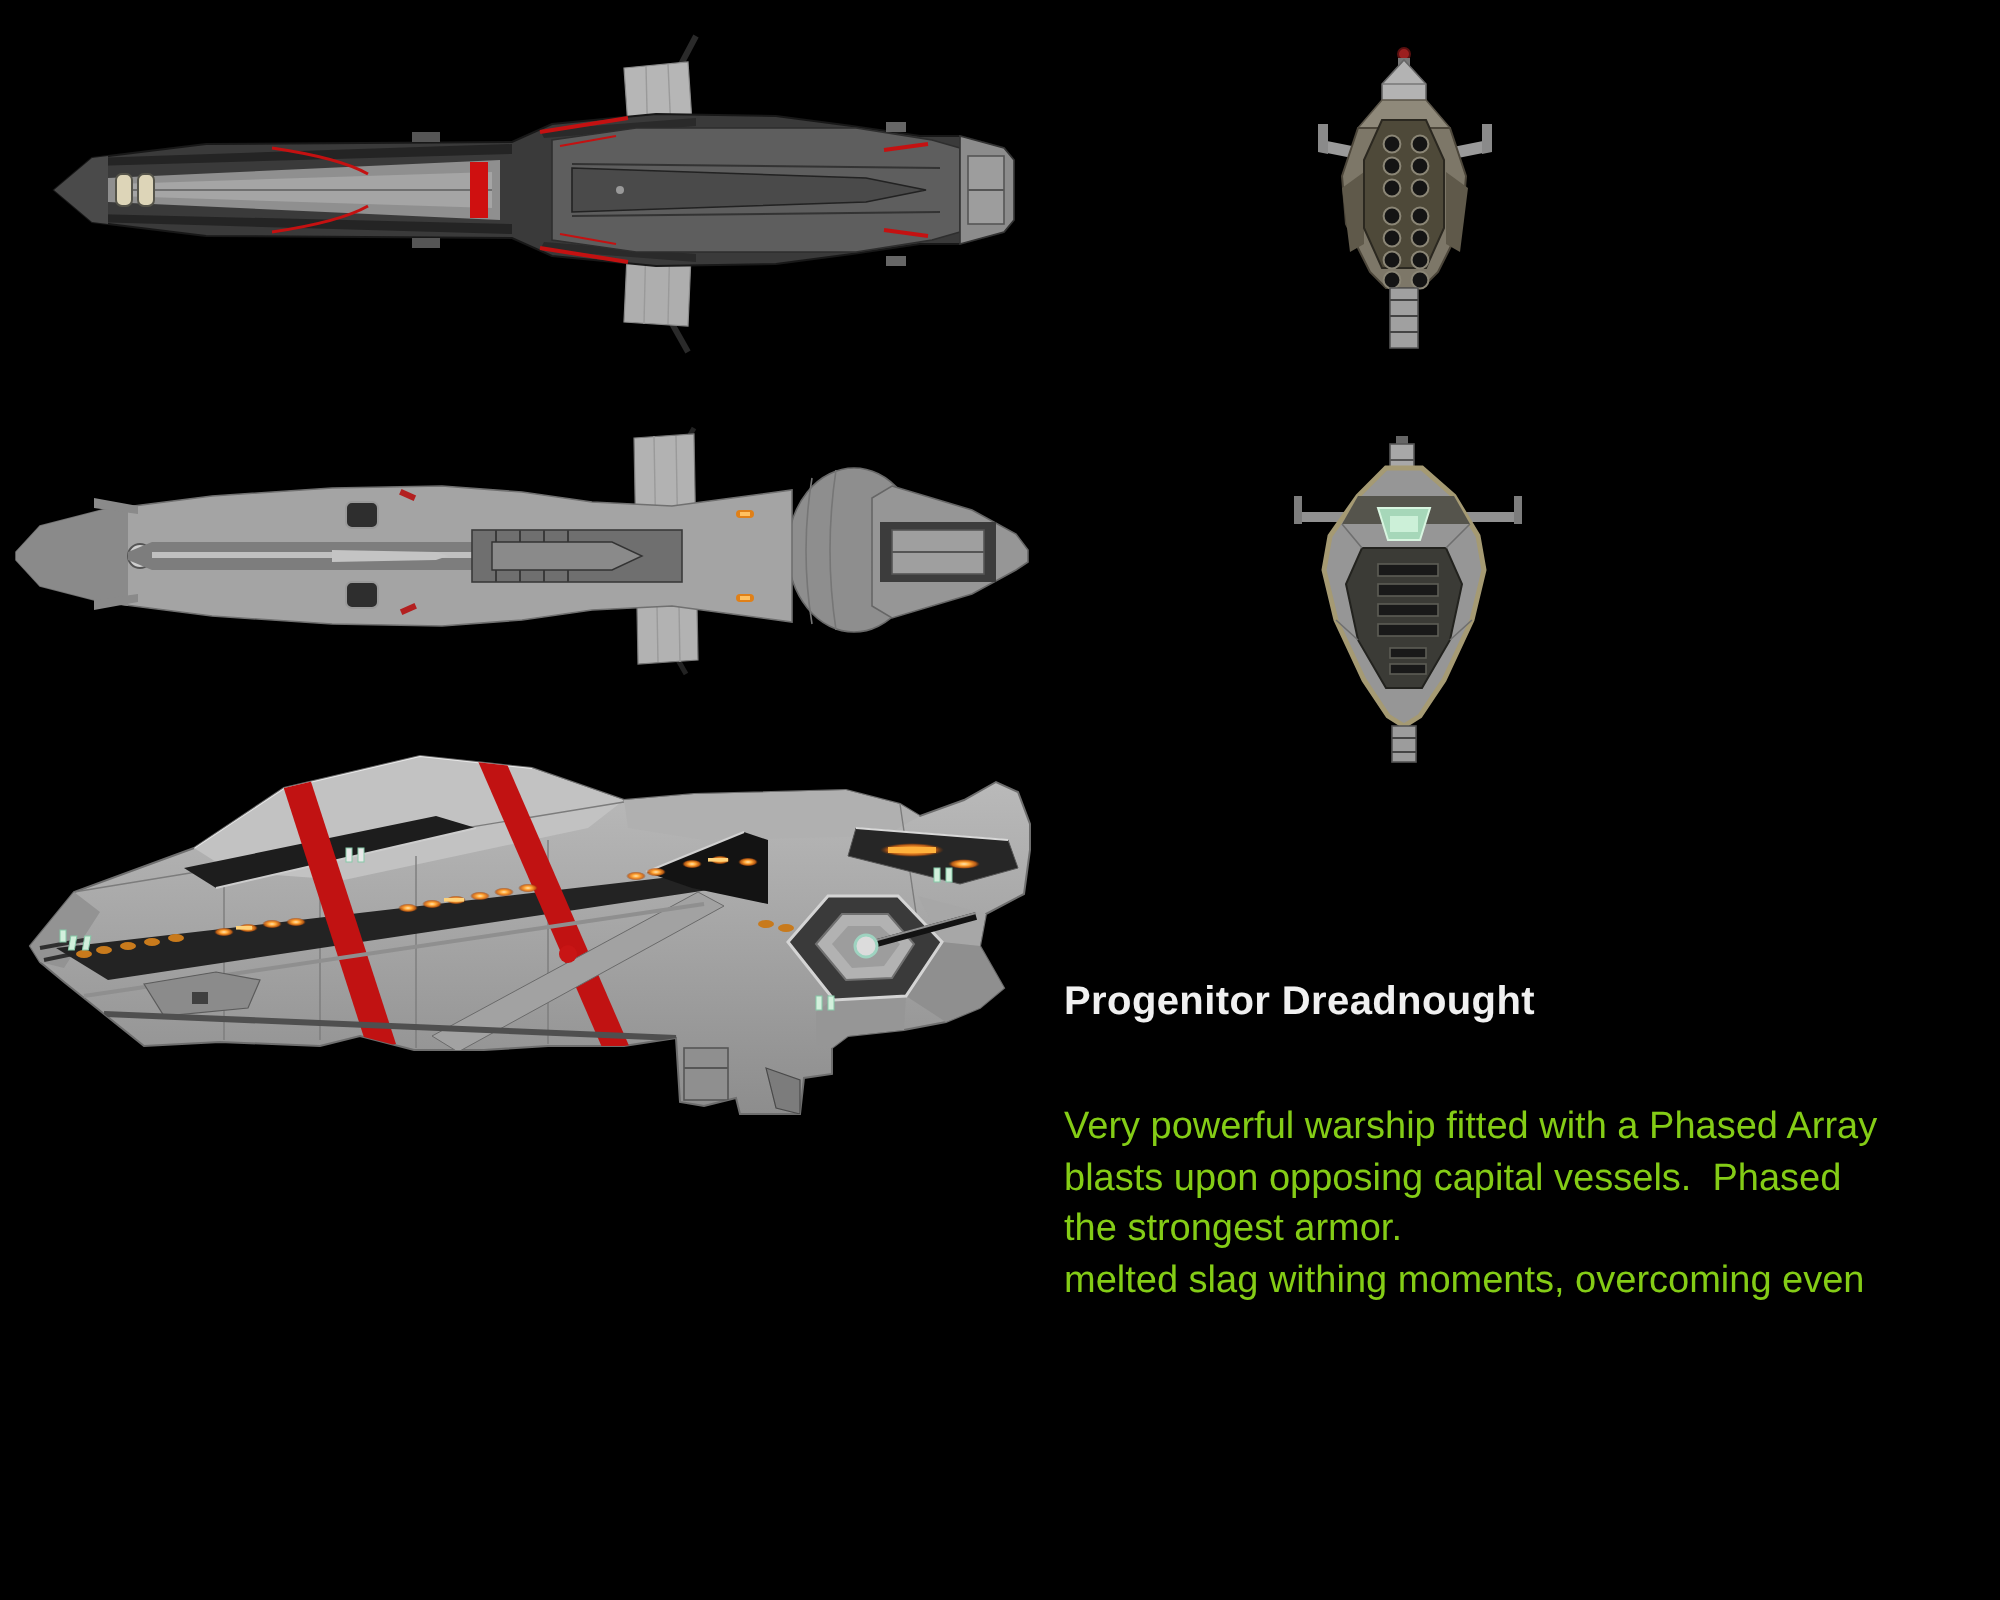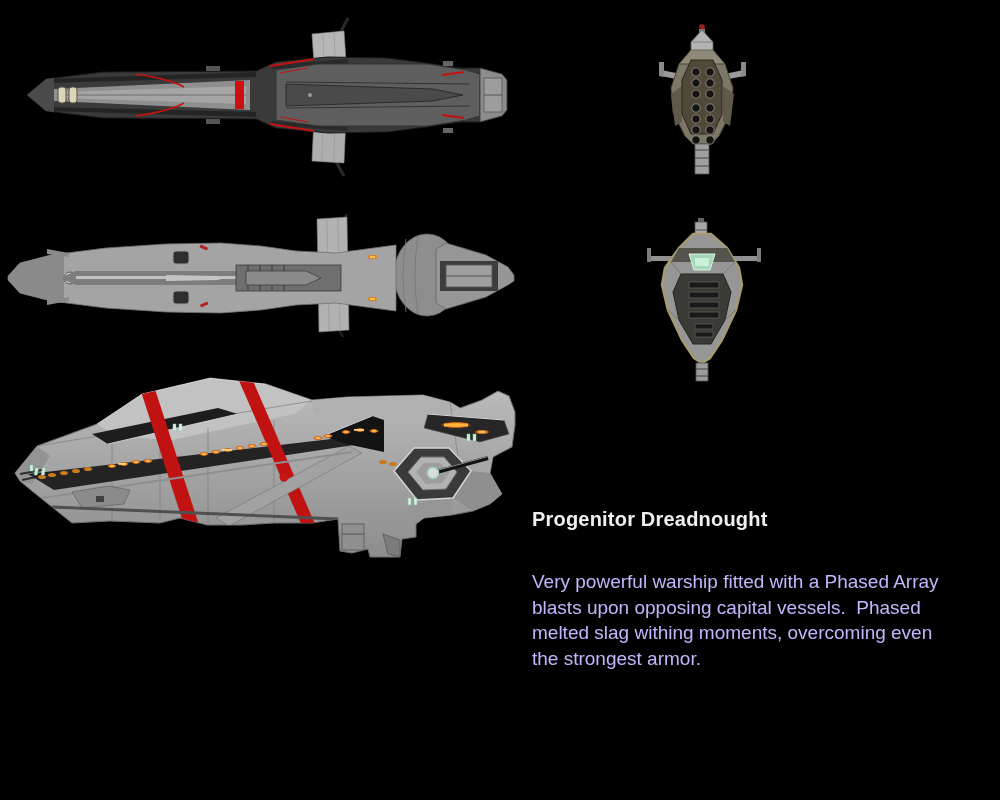--- a/index.html
+++ b/index.html
@@ -1,22 +1,22 @@
 <!DOCTYPE html>
 <html><head>
 <meta charset="utf-8">
 <style>
   html,body{margin:0;padding:0;background:#000;}
   .stage{position:relative;width:1000px;height:800px;background:#000;overflow:hidden;
          font-family:"Liberation Sans",sans-serif;}
   .stage svg{position:absolute;display:block;}
   .info{position:absolute;left:532px;top:489px;color:#f0f0f0;}
-  .info .title{font-size:20px;font-weight:bold;line-height:24px;margin:18px 0 38px 0;
+  .info .title{font-size:20px;font-weight:bold;line-height:24px;margin:0 0 38px 0;
                letter-spacing:.2px;}
-  .info .line{font-size:19px;line-height:25.7px;white-space:pre;color:#c4b5fd;}
+  .info .line{font-size:19px;line-height:25.7px;white-space:pre;color:#84cc16;}
 </style>
 </head>
 <body>
 
 <div class="stage">
 
   <svg style="left:18px;top:16px" width="496" height="162" viewBox="0 0 496 162">
 
     <g>
       <line x1="321" y1="19" x2="330" y2="2" stroke="#2a2a2a" stroke-width="3"></line>
@@ -322,18 +322,18 @@
       </g>
       <path d="M40,133 L326,145" stroke="#4f4f4f" stroke-width="3" fill="none"></path>
     </g>
   </svg>
 
   <div class="info">
     <div class="title">Progenitor Dreadnought</div>
     <div>
       <div class="line">Very powerful warship fitted with a Phased Array</div>
       <div class="line">blasts upon opposing capital vessels.  Phased</div>
+      <div class="line">the strongest armor.</div>
       <div class="line">melted slag withing moments, overcoming even</div>
-      <div class="line">the strongest armor.</div>
     </div>
   </div>
 
 </div>
 
 </body></html>

